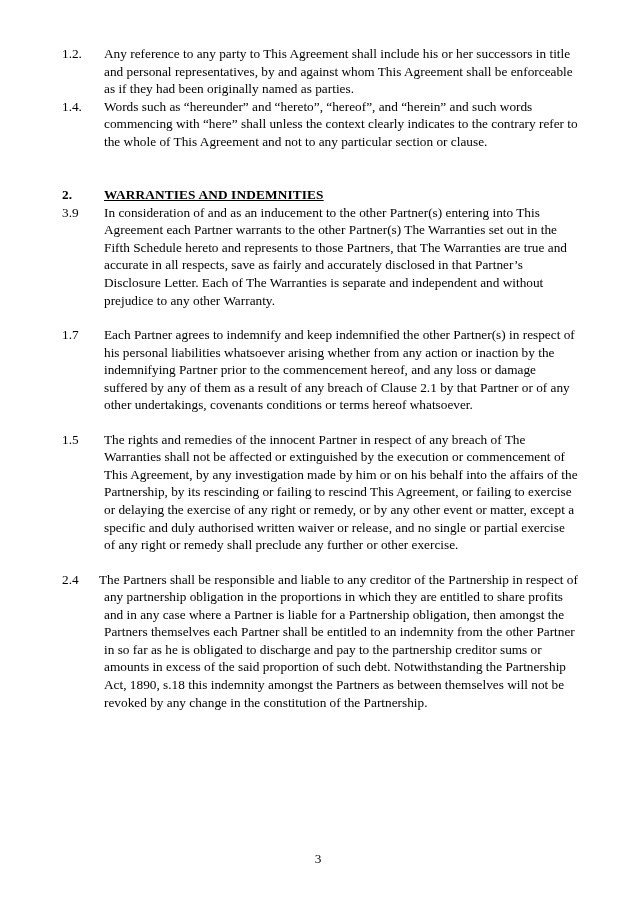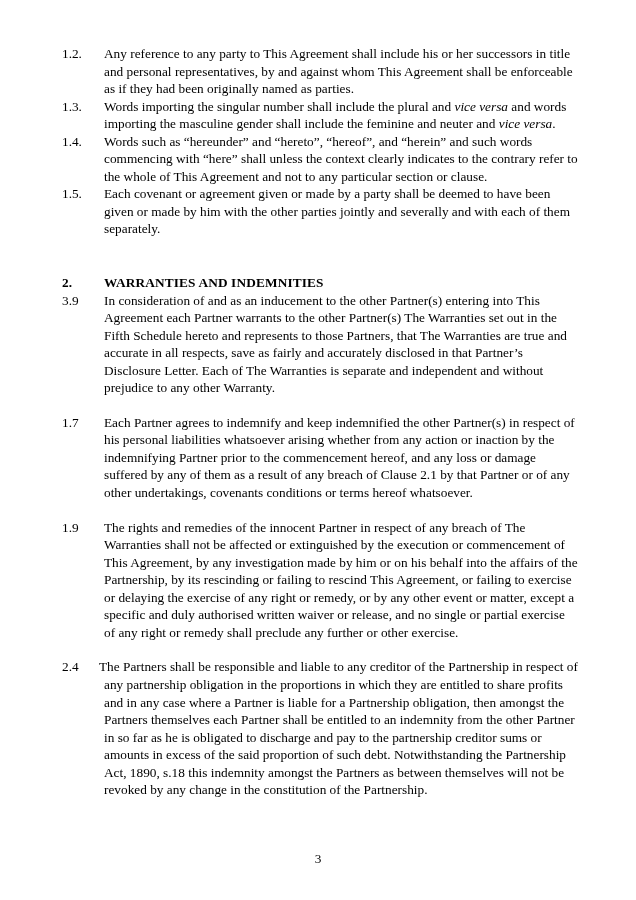--- a/index.html
+++ b/index.html
@@ -51,20 +51,21 @@
     font-size: 13.3px;
     line-height: 17.55px;
     font-weight: bold;
   }
   .heading-row .num {
     flex: 0 0 42px;
     width: 42px;
   }
   .heading-row .htext {
     flex: 1 1 auto;
+    text-decoration: underline;
     letter-spacing: 0.15px;
   }
   .gap-group   { height: 36px; }
   .gap-clause  { height: 17px; }
   em.it { font-style: italic; }
   .pagenum {
     position: absolute;
     left: 0;
     top: 851px;
     width: 636px;
@@ -77,34 +78,26 @@
 <body>
 
 <div class="page">
   <div class="content">
 
     <div class="clause">
       <span class="num">1.2.</span>
       <span class="body">Any reference to any party to This Agreement shall include his or her successors in title and personal representatives, by and against whom This Agreement shall be enforceable as if they had been originally named as parties.</span>
     </div>
 
-    <div class="clause">
-      <span class="num">1.3.</span>
-      <span class="body">Words importing the singular number shall include the plural and <em class="it">vice versa</em> and words importing the masculine gender shall include the feminine and neuter and <em class="it">vice versa</em>.</span>
-    </div>
 
     <div class="clause">
       <span class="num">1.4.</span>
       <span class="body">Words such as “hereunder” and “hereto”, “hereof”, and “herein” and such words commencing with “here” shall unless the context clearly indicates to the contrary refer to the whole of This Agreement and not to any particular section or clause.</span>
     </div>
 
-    <div class="clause">
-      <span class="num">1.5.</span>
-      <span class="body">Each covenant or agreement given or made by a party shall be deemed to have been given or made by him with the other parties jointly and severally and with each of them separately.</span>
-    </div>
 
 
 
     <div class="gap-group"></div>
 
     <div class="heading-row">
       <span class="num">2.</span>
       <span class="htext">WARRANTIES AND INDEMNITIES</span>
     </div>
 
@@ -116,21 +109,21 @@
     <div class="gap-clause"></div>
 
     <div class="clause">
       <span class="num">1.7</span>
       <span class="body">Each Partner agrees to indemnify and keep indemnified the other Partner(s) in respect of his personal liabilities whatsoever arising whether from any action or inaction by the indemnifying Partner prior to the commencement hereof, and any loss or damage suffered by any of them as a result of any breach of Clause 2.1 by that Partner or of any other undertakings, covenants conditions or terms hereof whatsoever.</span>
     </div>
 
     <div class="gap-clause"></div>
 
     <div class="clause">
-      <span class="num">1.9</span>
+      <span class="num">1.5</span>
       <span class="body">The rights and remedies of the innocent Partner in respect of any breach of The Warranties shall not be affected or extinguished by the execution or commencement of This Agreement, by any investigation made by him or on his behalf into the affairs of the Partnership, by its rescinding or failing to rescind This Agreement, or failing to exercise or delaying the exercise of any right or remedy, or by any other event or matter, except a specific and duly authorised written waiver or release, and no single or partial exercise of any right or remedy shall preclude any further or other exercise.</span>
     </div>
 
     <div class="gap-clause"></div>
 
     <div class="clause first-out">
       <span class="num">2.4</span>
       <span class="body">The Partners shall be responsible and liable to any creditor of the Partnership in respect of any partnership obligation in the proportions in which they are entitled to share profits and in any case where a Partner is liable for a Partnership obligation, then amongst the Partners themselves each Partner shall be entitled to an indemnity from the other Partner in so far as he is obligated to discharge and pay to the partnership creditor sums or amounts in excess of the said proportion of such debt.  Notwithstanding the Partnership Act, 1890, s.18 this indemnity amongst the Partners as between themselves will not be revoked by any change in the constitution of the Partnership.</span>
     </div>
 

